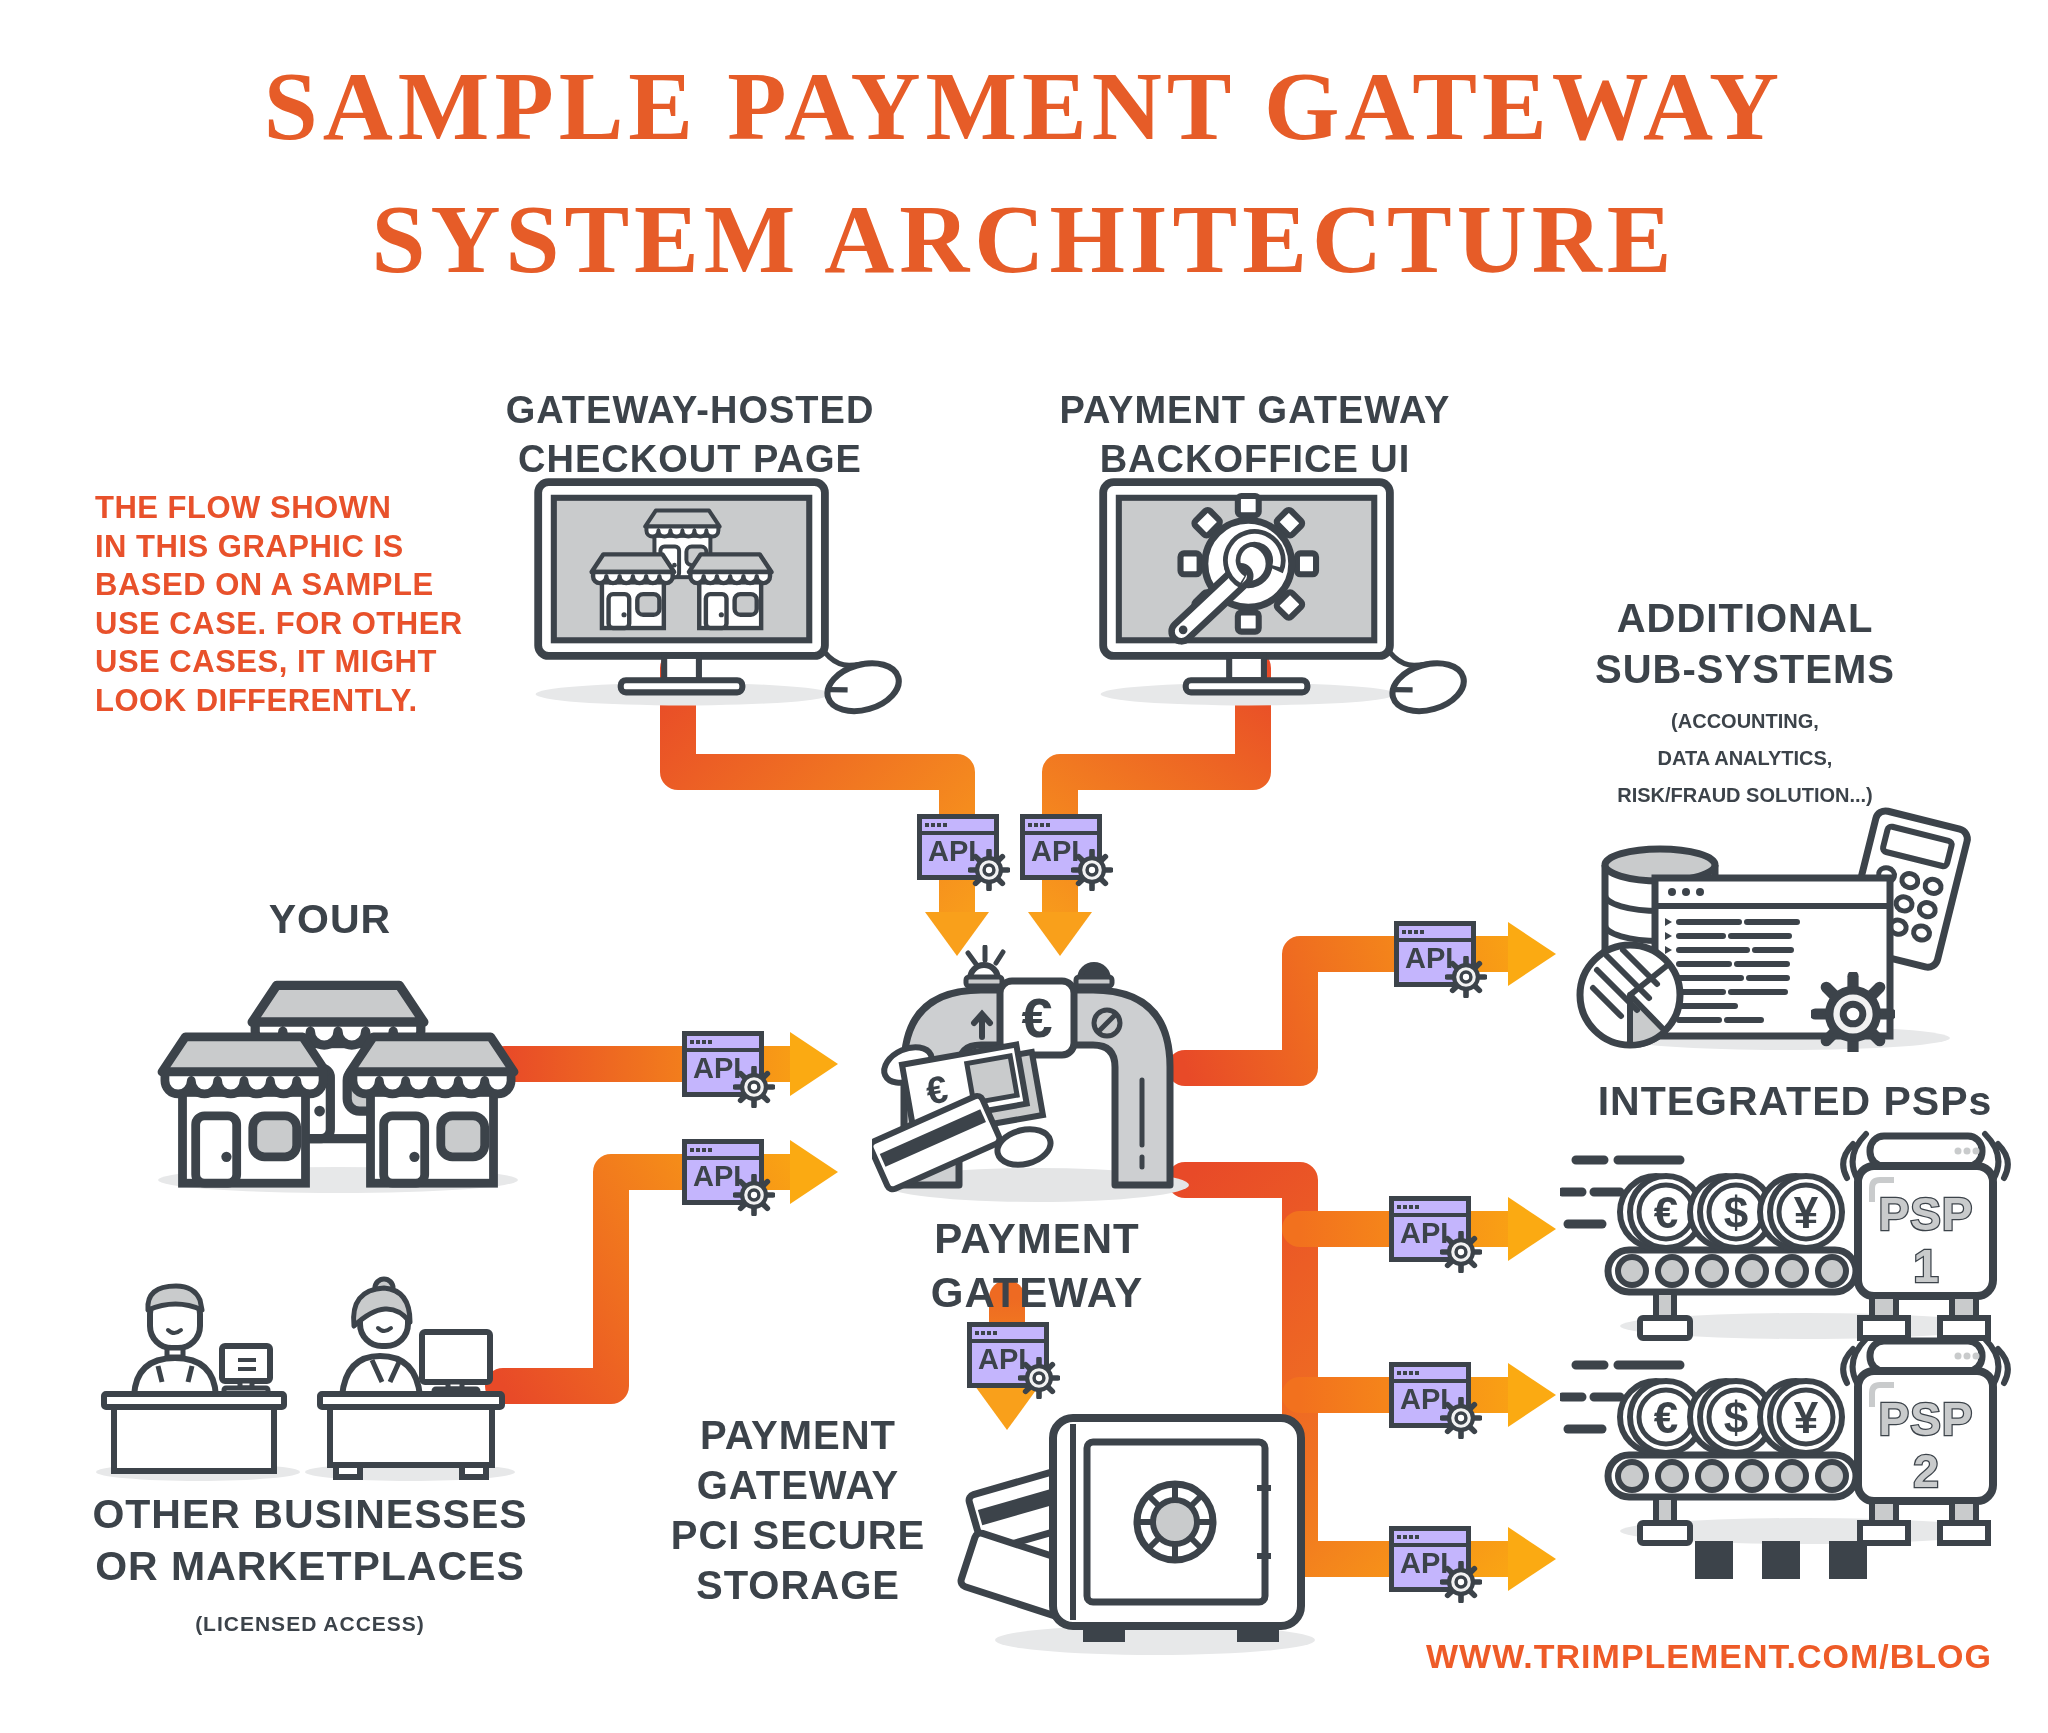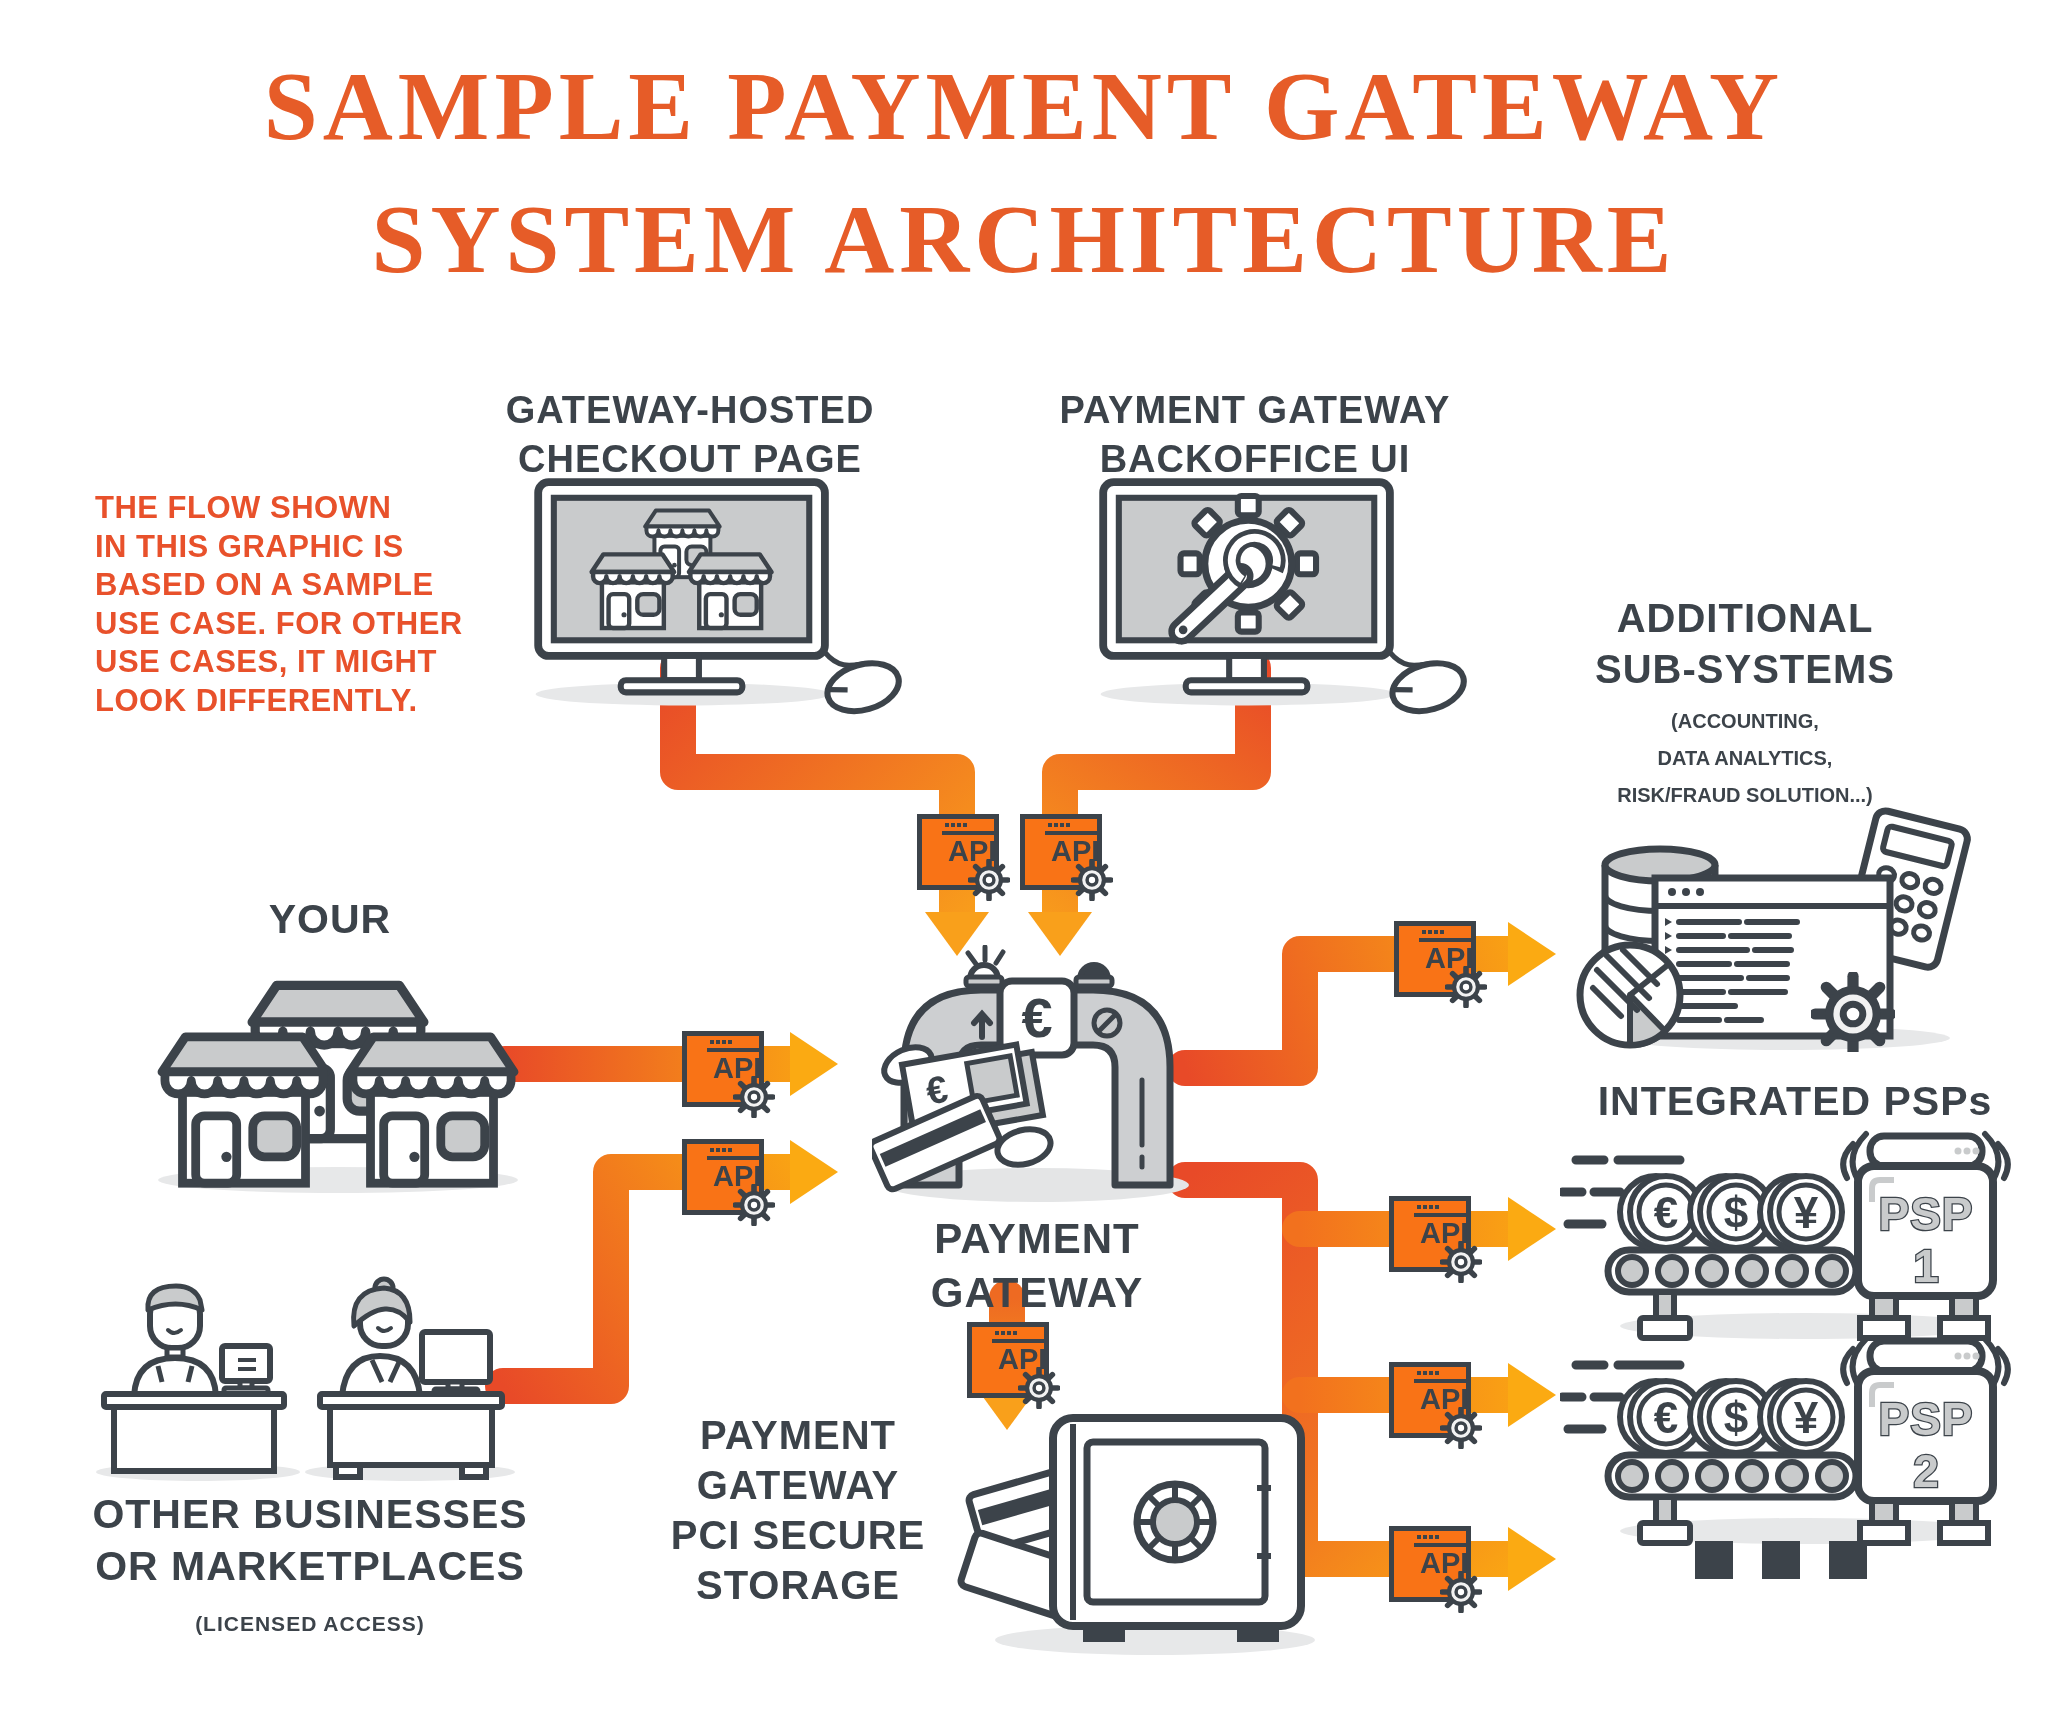--- a/index.html
+++ b/index.html
@@ -7,22 +7,22 @@
           font-family:"Liberation Sans",sans-serif;font-weight:bold;color:#3C434A;}
   .label{position:absolute;text-align:center;font-weight:bold;color:#3C434A;z-index:2;}
   .icon{position:absolute;z-index:2;}
   #connectors{position:absolute;left:0;top:0;z-index:1;}
   .title{position:absolute;top:40px;left:0;width:100%;text-align:center;color:#E65C28;
          font-size:97px;line-height:133px;letter-spacing:5px;z-index:2;font-family:Liberation Serif, serif;}
   .note{position:absolute;left:95px;top:489px;font-size:31px;line-height:38.5px;
         color:#E8512B;letter-spacing:0.5px;z-index:2;text-align:left;}
   .url{position:absolute;left:1380px;top:1637px;width:612px;text-align:right;
        font-size:34px;color:#EE5B28;letter-spacing:1px;z-index:2;}
-  .api-box{position:absolute;width:82px;height:76px;background:#f97316;border:5px solid #3C434A;
-           z-index:3;box-sizing:border-box;padding-left:20px;}
+  .api-box{position:absolute;width:82px;height:66px;background:#c4b5fd;border:5px solid #3C434A;
+           z-index:3;box-sizing:border-box;}
   .api-bar{height:12px;border-bottom:4px solid #3C434A;display:flex;align-items:center;
            padding-left:3px;gap:2px;}
   .api-dot{width:4px;height:4px;background:#3C434A;}
   .api-text{display:block;font-size:29px;line-height:1;padding-left:6px;margin-top:2px;
             letter-spacing:0;color:#3C434A;}
   .api-gear{position:absolute;right:-16px;bottom:-16px;width:42px;height:42px;}
   .dots{position:absolute;left:1695px;top:1541px;display:flex;gap:29px;z-index:2;}
   .dots span{width:38px;height:38px;background:#3C434A;display:block;}
   .sub{font-weight:bold;}
 </style>
@@ -600,14 +600,15 @@
         <span class="api-dot"></span>
         <span class="api-dot"></span>
         <span class="api-dot"></span>
       </div>
     <span class="api-text">API</span>
     <svg class="api-gear" viewBox="0 0 60 60">
         <use href="#gearS"></use>
       </svg>
   </div>
 
+  <div class="url">WWW.TRIMPLEMENT.COM/BLOG</div>
 
 </div>
 
 </body></html>

